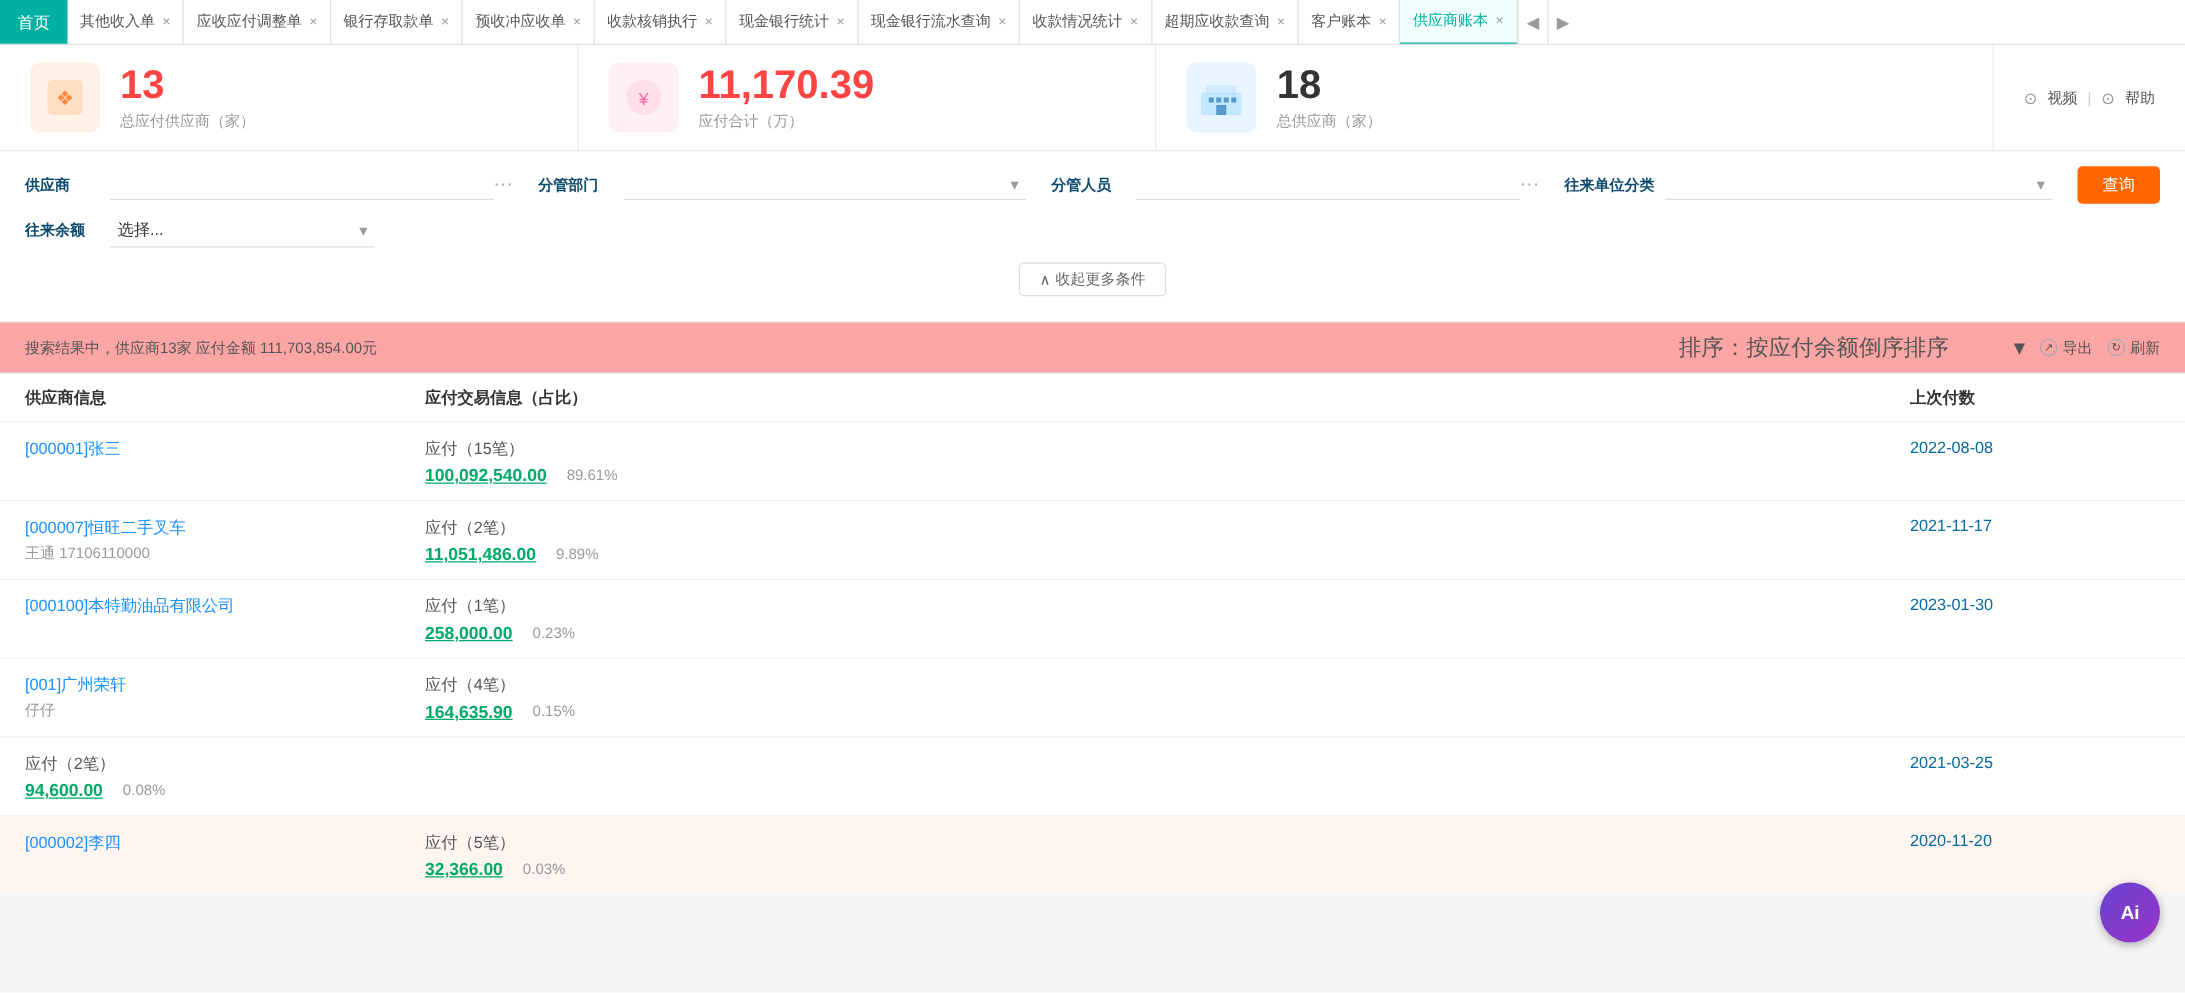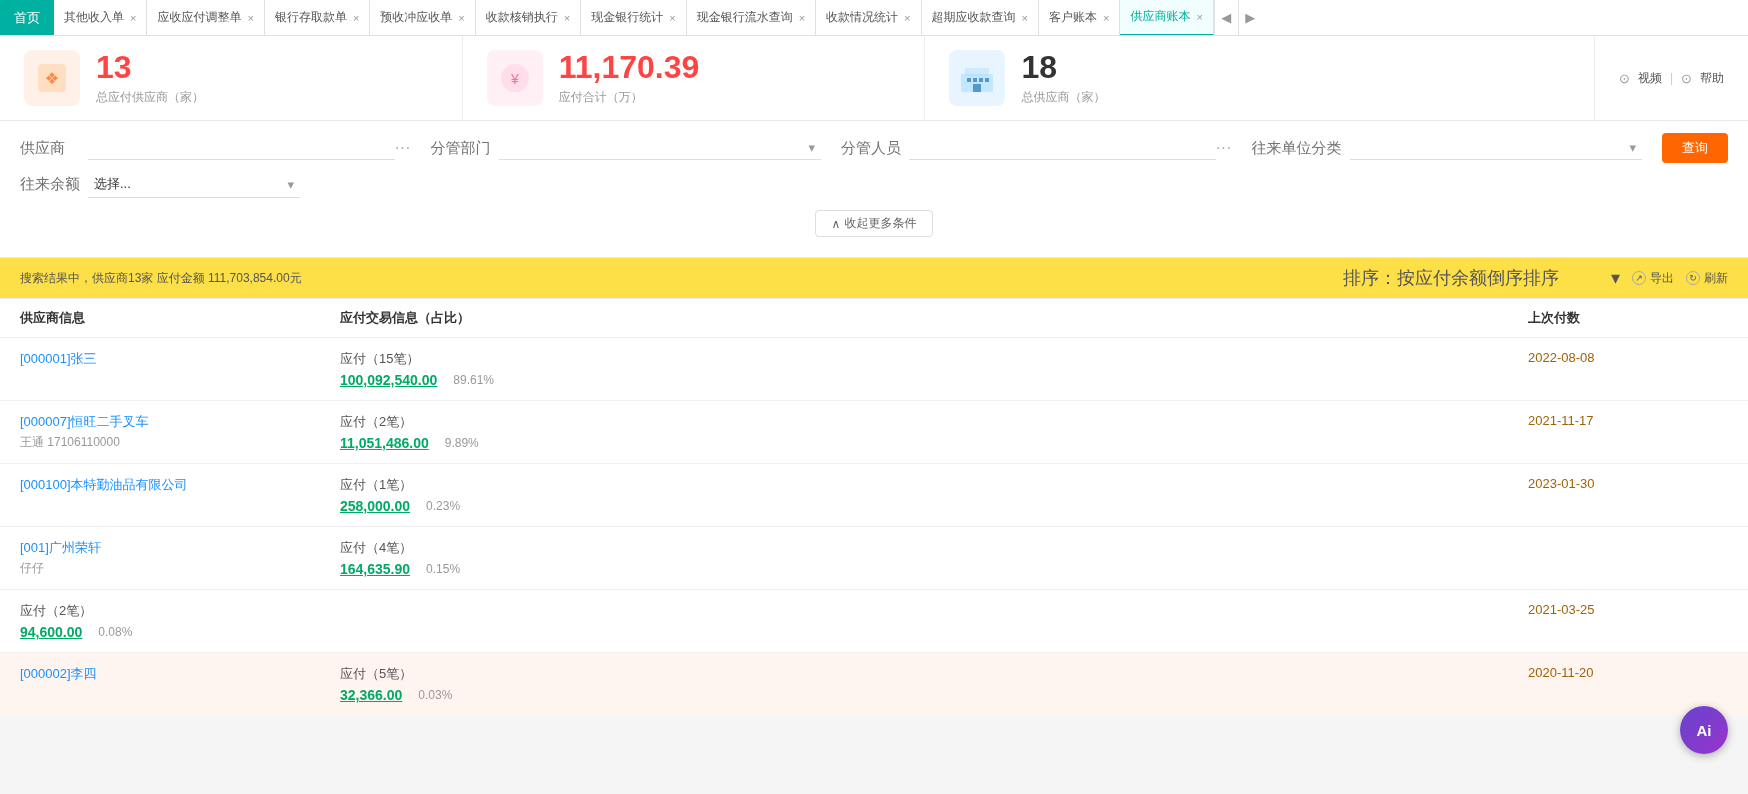--- a/index.html
+++ b/index.html
@@ -97,25 +97,26 @@
       margin-bottom: 8px;
     }
     .filter-row:last-child { margin-bottom: 0; }
     .filter-item {
       display: flex;
       align-items: center;
       margin-right: 20px;
       flex: 1;
     }
     .filter-label {
-      font-size: 15px;
-      color: #737373;
+      font-size: 12px;
+      color: #0c4a6e;
       white-space: nowrap;
       margin-right: 8px;
       min-width: 60px;
+      font-weight: bold;
     }
     .filter-input {
       flex: 1;
       border: none;
       border-bottom: 1px solid #ddd;
       padding: 4px 6px;
       font-size: 13px;
       outline: none;
       background: transparent;
       color: #333;
@@ -152,21 +153,21 @@
       font-size: 12px;
       color: #666;
       margin: 4px auto;
     }
 
     
     .results-bar {
       display: flex;
       align-items: center;
       padding: 8px 20px;
-      background: #fde047;
+      background: #fca5a5;
       border-bottom: 1px solid #e8e8e8;
       font-size: 12px;
       color: #555;
     }
     .results-bar .right-controls {
       margin-left: auto;
       display: flex;
       align-items: center;
       gap: 12px;
     }
@@ -222,21 +223,21 @@
     .supplier-link {
       color: #1890ff;
       cursor: pointer;
       font-size: 13px;
     }
     .supplier-contact { font-size: 12px; color: #999; margin-top: 3px; }
     .tx-label { font-size: 13px; color: #555; }
     .tx-amount { color: #00aa66; font-size: 14px; font-weight: bold; text-decoration: underline; cursor: pointer; }
     .tx-percent { font-size: 12px; color: #999; margin-left: 16px; }
     .tx-row { display: flex; align-items: center; margin-top: 4px; }
-    .last-pay { font-size: 13px; color: #a16207; }
+    .last-pay { font-size: 13px; color: #0369a1; }
 
     .filter-row-center {
       display: flex;
       justify-content: center;
       margin: 4px 0;
     }
 
     .nav-home {
       background: #00b0a0;
       color: #fff;

